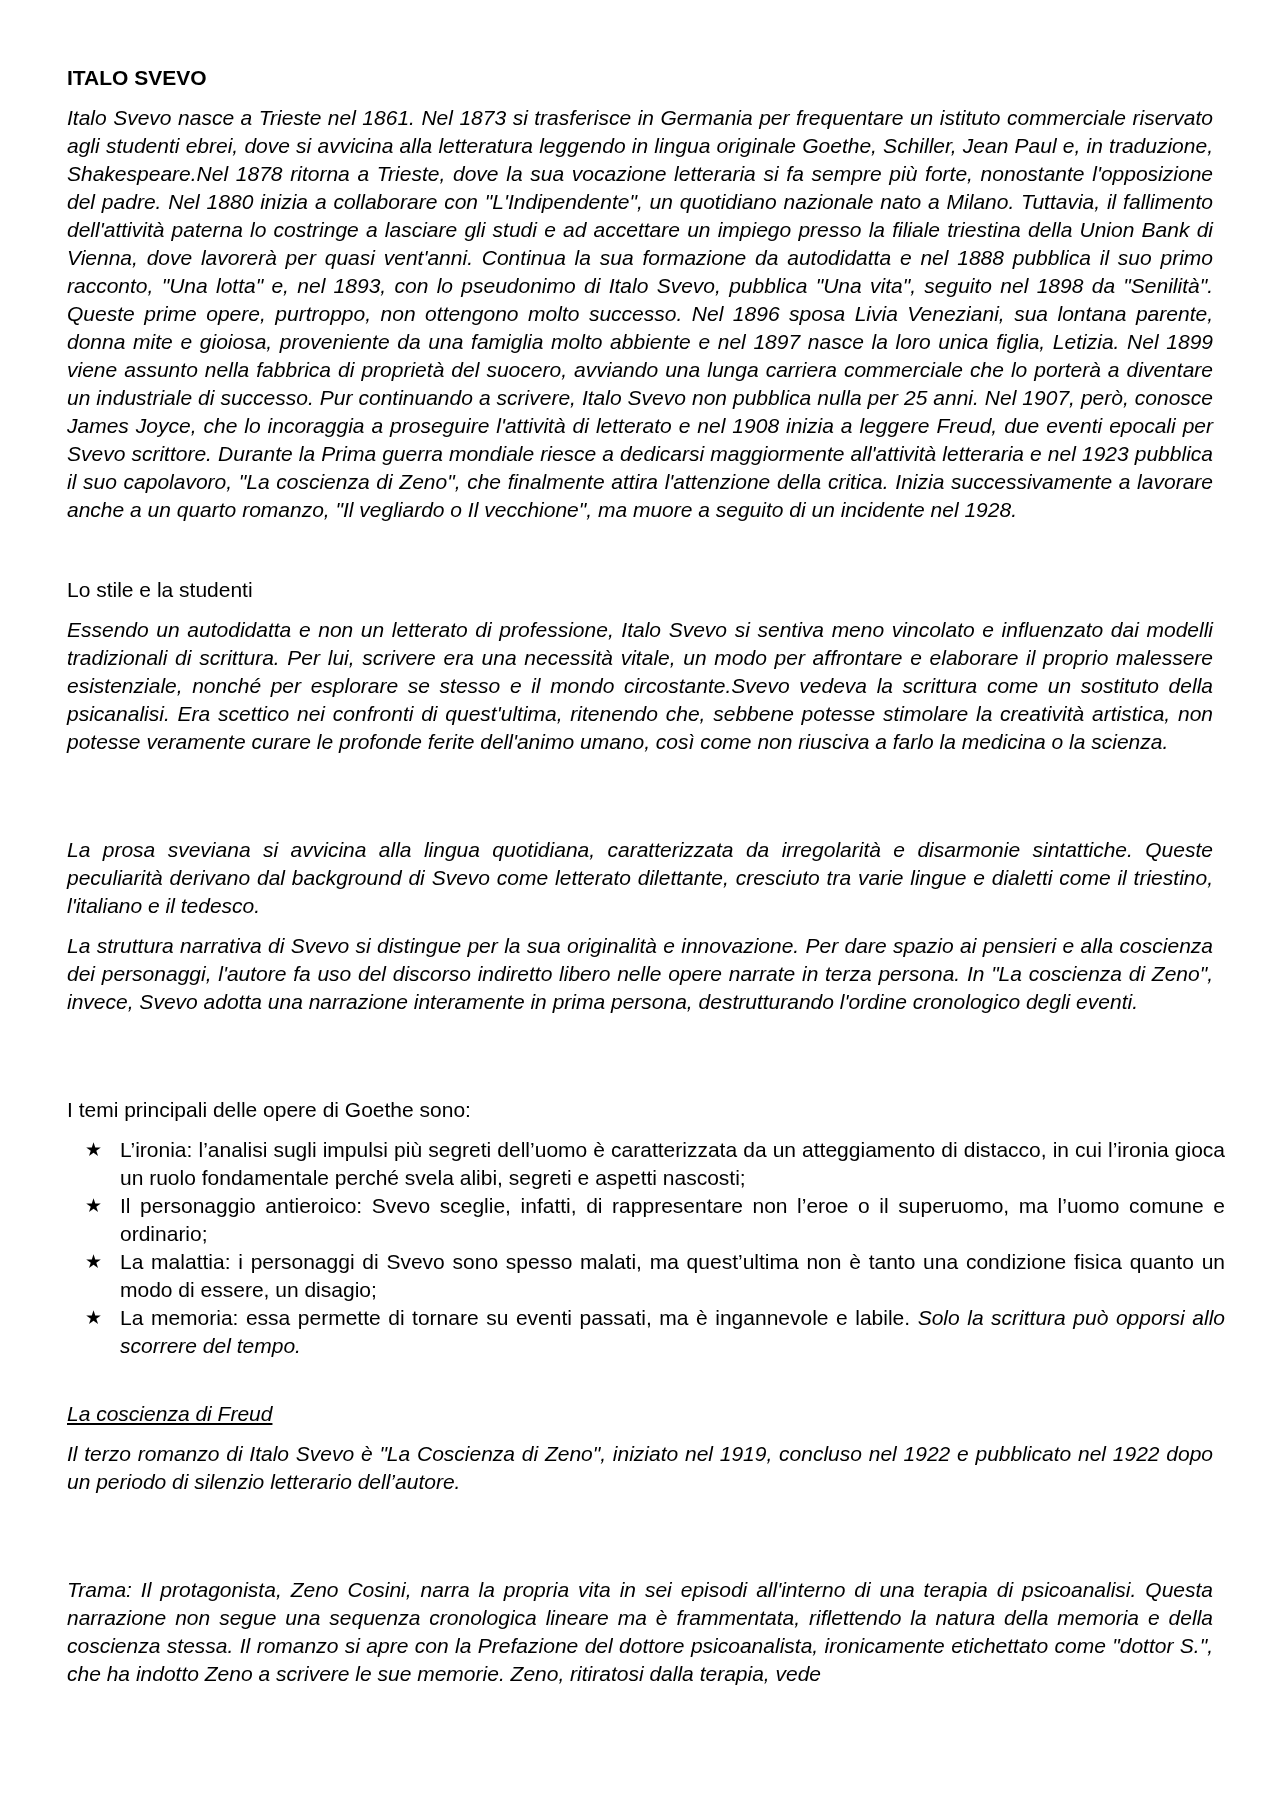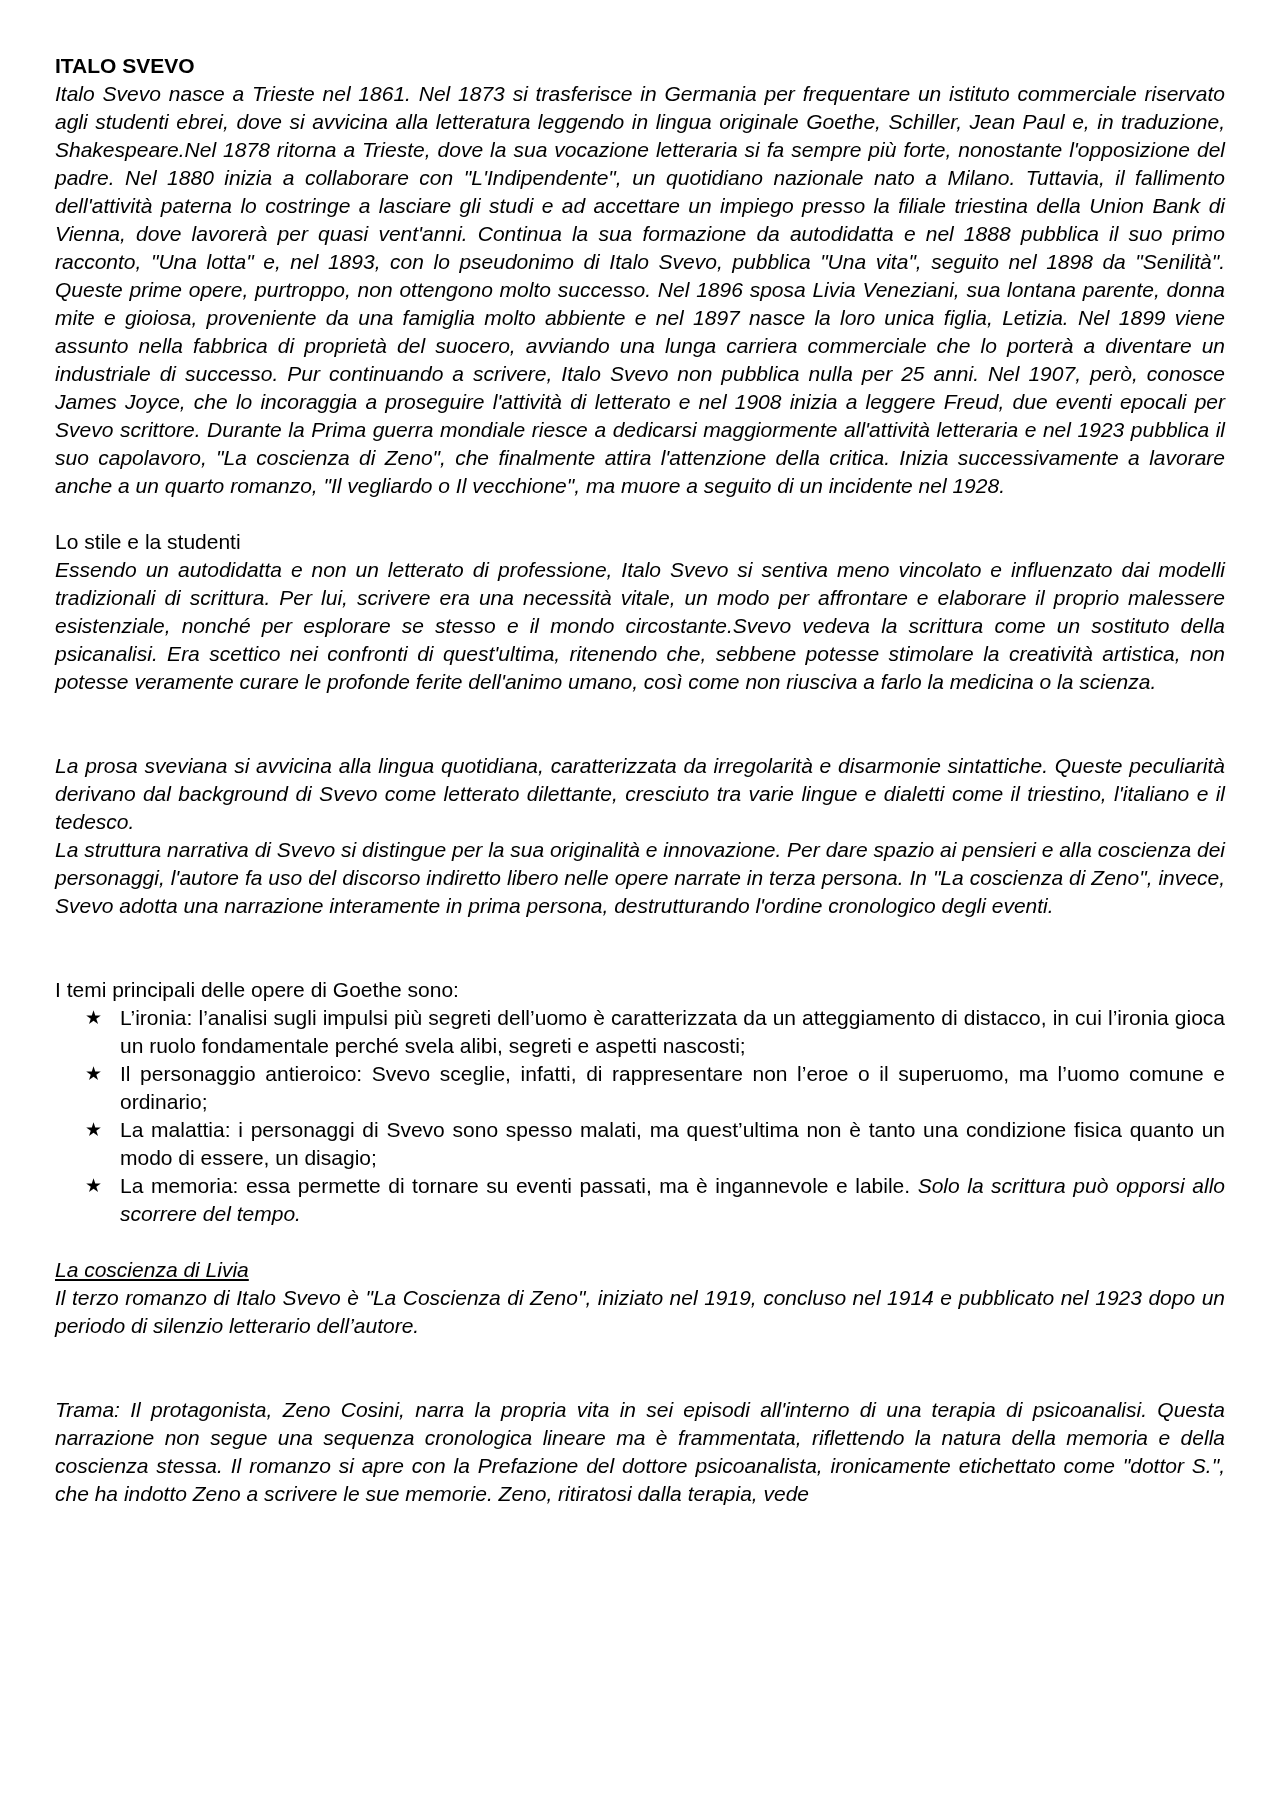--- a/index.html
+++ b/index.html
@@ -14,21 +14,21 @@
   }
   .page {
     width: 1280px;
     height: 1808px;
     box-sizing: border-box;
     padding: 52px 55px 40px 55px;
     background: #ffffff;
     overflow: hidden;
   }
   .line, .para {
-    margin: 0;
+    margin: 12px;
     font-size: 21px;
     line-height: 28px;
     font-weight: normal;
   }
   .para {
     text-align: justify;
     font-style: italic;
   }
   .title {
     font-weight: bold;
@@ -99,20 +99,20 @@
       <span class="theme-text"><span>La malattia: i personaggi di Svevo sono spesso malati, ma quest’ultima non è tanto una condizione fisica quanto un modo di essere, un disagio;</span><em></em></span>
     </li>
     <li class="theme-item">
       <span class="bullet">★</span>
       <span class="theme-text"><span>La memoria: essa permette di tornare su eventi passati, ma è ingannevole e labile. </span><em>Solo la scrittura può opporsi allo scorrere del tempo.</em></span>
     </li>
   </ul>
 
   <div class="spacer"></div>
 
-  <p class="line"><span class="zeno-heading">La coscienza di Livia</span></p>
-  <p class="para">Il terzo romanzo di Italo Svevo è "La Coscienza di Zeno", iniziato nel 1919, concluso nel 1914 e pubblicato nel 1923 dopo un periodo di silenzio letterario dell’autore.</p>
+  <p class="line"><span class="zeno-heading">La coscienza di Freud</span></p>
+  <p class="para">Il terzo romanzo di Italo Svevo è "La Coscienza di Zeno", iniziato nel 1919, concluso nel 1922 e pubblicato nel 1922 dopo un periodo di silenzio letterario dell’autore.</p>
 
   <div class="spacer-lg"></div>
 
   <p class="para">Trama: Il protagonista, Zeno Cosini, narra la propria vita in sei episodi all'interno di una terapia di psicoanalisi. Questa narrazione non segue una sequenza cronologica lineare ma è frammentata, riflettendo la natura della memoria e della coscienza stessa. Il romanzo si apre con la Prefazione del dottore psicoanalista, ironicamente etichettato come "dottor S.", che ha indotto Zeno a scrivere le sue memorie. Zeno, ritiratosi dalla terapia, vede</p>
 
 </div>
 
 </body></html>

